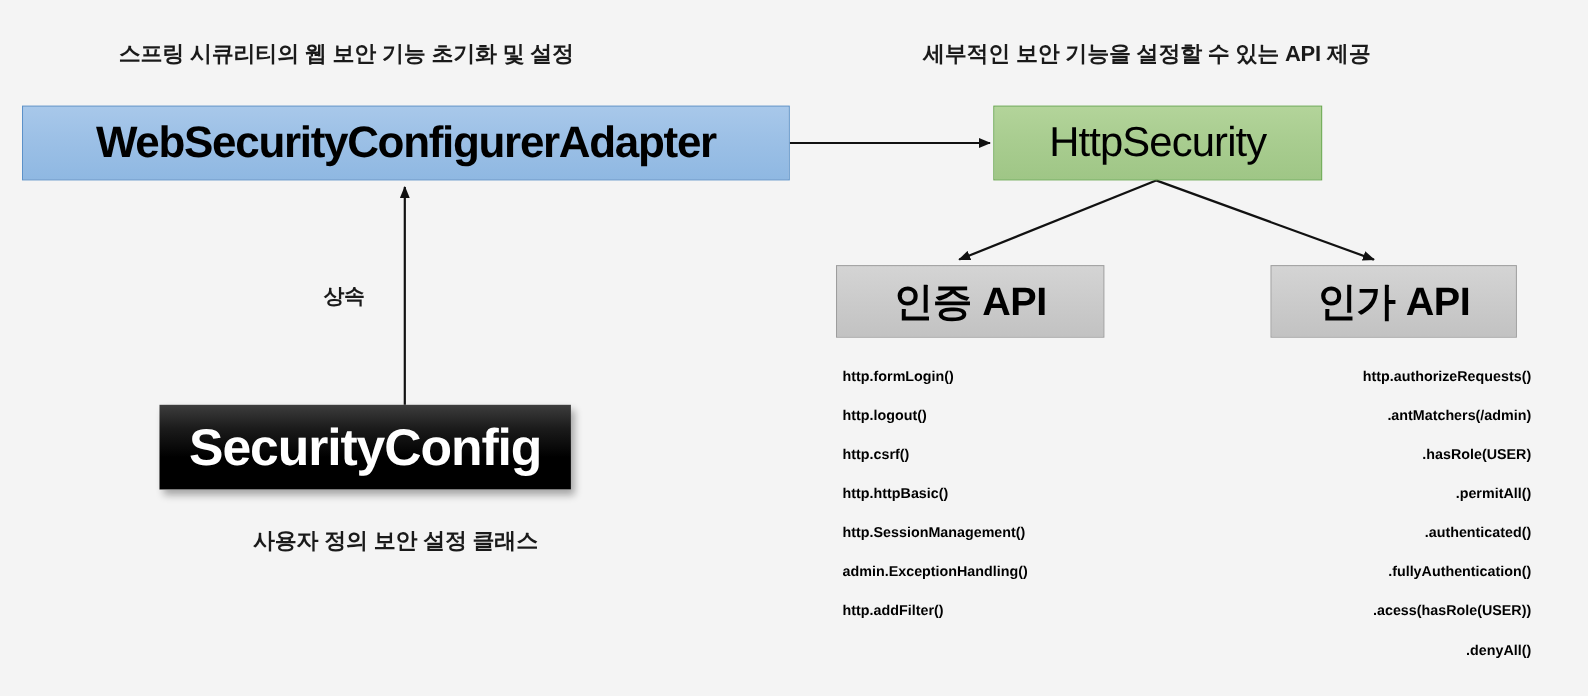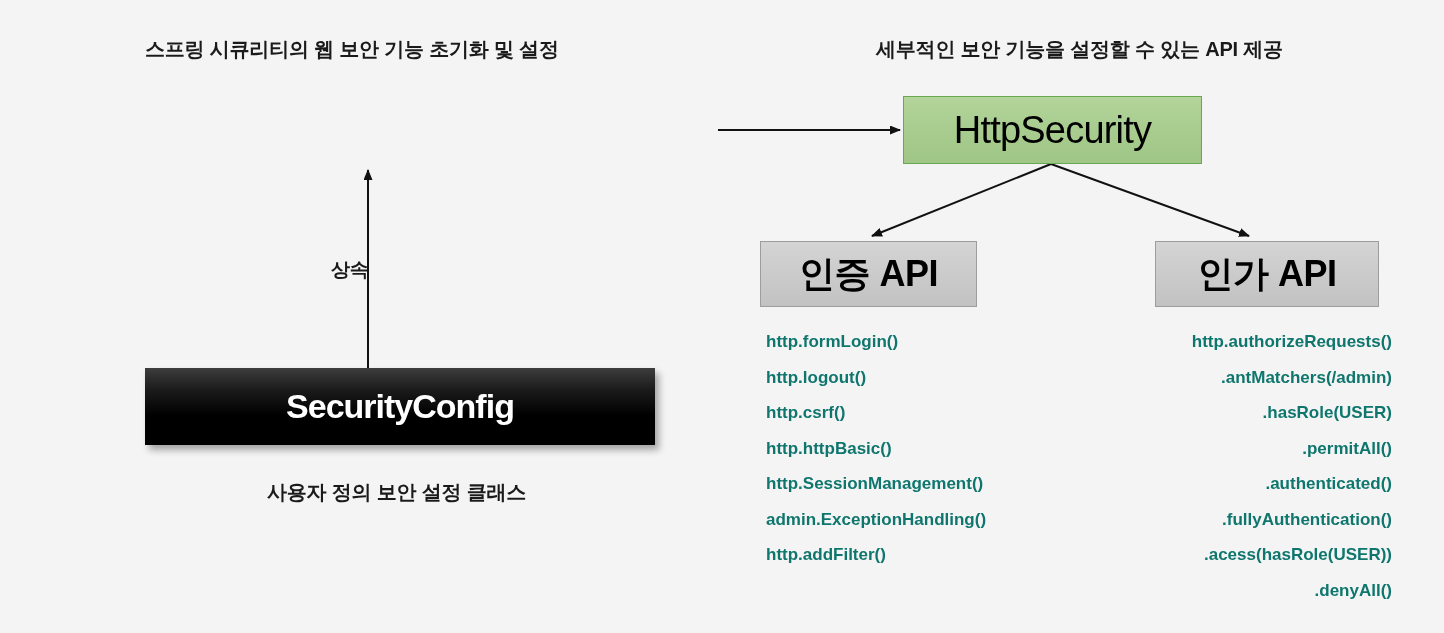--- a/index.html
+++ b/index.html
@@ -19,21 +19,20 @@
 
   
   .caption {
     position: absolute;
     font-weight: bold;
     font-size: 20px;
     line-height: 26px;
     letter-spacing: -0.2px;
     white-space: nowrap;
     color: #1a1a1a;
-    margin-left: 37px;
   }
   #caption-left   { left: 108px; top: 36px; }
   #caption-right  { left: 839px; top: 36px; }
   #caption-bottom { left: 230px; top: 479px; }
   #label-inherit  { left: 294px; top: 257px; font-size: 19px; }
 
   
   .node {
     position: absolute;
     box-sizing: border-box;
@@ -60,21 +59,21 @@
     background: linear-gradient(to bottom, #b3d49a 0%, #a9cd90 45%, #9fc686 100%);
     border: 1px solid #6aa84f;
     font-size: 38px;
     font-weight: normal;
     letter-spacing: -0.8px;
     color: #000000;
   }
 
   #node-authn-api {
     left: 760px; top: 241px;
-    width: 217px; height: 66px;
+    width: 244px; height: 66px;
     background: linear-gradient(to bottom, #d4d4d4 0%, #cbcbcb 50%, #c2c2c2 100%);
     border: 1px solid #9d9d9d;
     font-size: 36px;
     font-weight: bold;
     letter-spacing: -0.5px;
     color: #000000;
   }
 
   #node-authz-api {
     left: 1155px; top: 241px;
@@ -82,45 +81,45 @@
     background: linear-gradient(to bottom, #d4d4d4 0%, #cbcbcb 50%, #c2c2c2 100%);
     border: 1px solid #9d9d9d;
     font-size: 36px;
     font-weight: bold;
     letter-spacing: -0.5px;
     color: #000000;
   }
 
   #node-securityconfig {
     left: 145px; top: 368px;
-    width: 510px; height: 77px;
+    width: 374px; height: 77px;
     background: linear-gradient(to bottom, #3d3d3d 0%, #1b1b1b 28%, #000000 62%, #000000 100%);
     border: none;
     box-shadow: 4px 5px 7px rgba(0,0,0,0.33);
-    font-size: 34px;
+    font-size: 47px;
     font-weight: bold;
     letter-spacing: -1px;
     color: #ffffff;
   }
 
   
   #connectors {
     position: absolute;
     left: 0; top: 0;
     width: 1444px; height: 633px;
     pointer-events: none;
   }
 
   
   .api-list {
     position: absolute;
-    font-size: 17px;
+    font-size: 13px;
     font-weight: bold;
     line-height: 35.5px;
-    color: #0f766e;
+    color: #000000;
     white-space: nowrap;
   }
   #list-authn { left: 766px; top: 324px; text-align: left; }
   #list-authz { left: 1159px; top: 324px; width: 233px; text-align: right; }
   .api-item { display: block; }
 </style>
 </head>
 <body>
 
 <div id="canvas">
@@ -142,20 +141,21 @@
 
     <line x1="718" y1="130" x2="900" y2="130" stroke="#111111" stroke-width="2" marker-end="url(#arrowhead)"></line>
 
     <line x1="368" y1="368" x2="368" y2="170" stroke="#111111" stroke-width="2" marker-end="url(#arrowhead)"></line>
 
     <line x1="1051" y1="164" x2="872" y2="236" stroke="#111111" stroke-width="2" marker-end="url(#arrowhead)"></line>
 
     <line x1="1051" y1="164" x2="1249" y2="236" stroke="#111111" stroke-width="2" marker-end="url(#arrowhead)"></line>
   </svg>
 
+  <div class="node" id="node-wsca">WebSecurityConfigurerAdapter</div>
 
   <div class="node" id="node-httpsecurity">HttpSecurity</div>
 
   <div class="node" id="node-authn-api">인증 API</div>
 
   <div class="node" id="node-authz-api">인가 API</div>
 
   <div class="node" id="node-securityconfig">SecurityConfig</div>
 
   <div class="api-list" id="list-authn">

